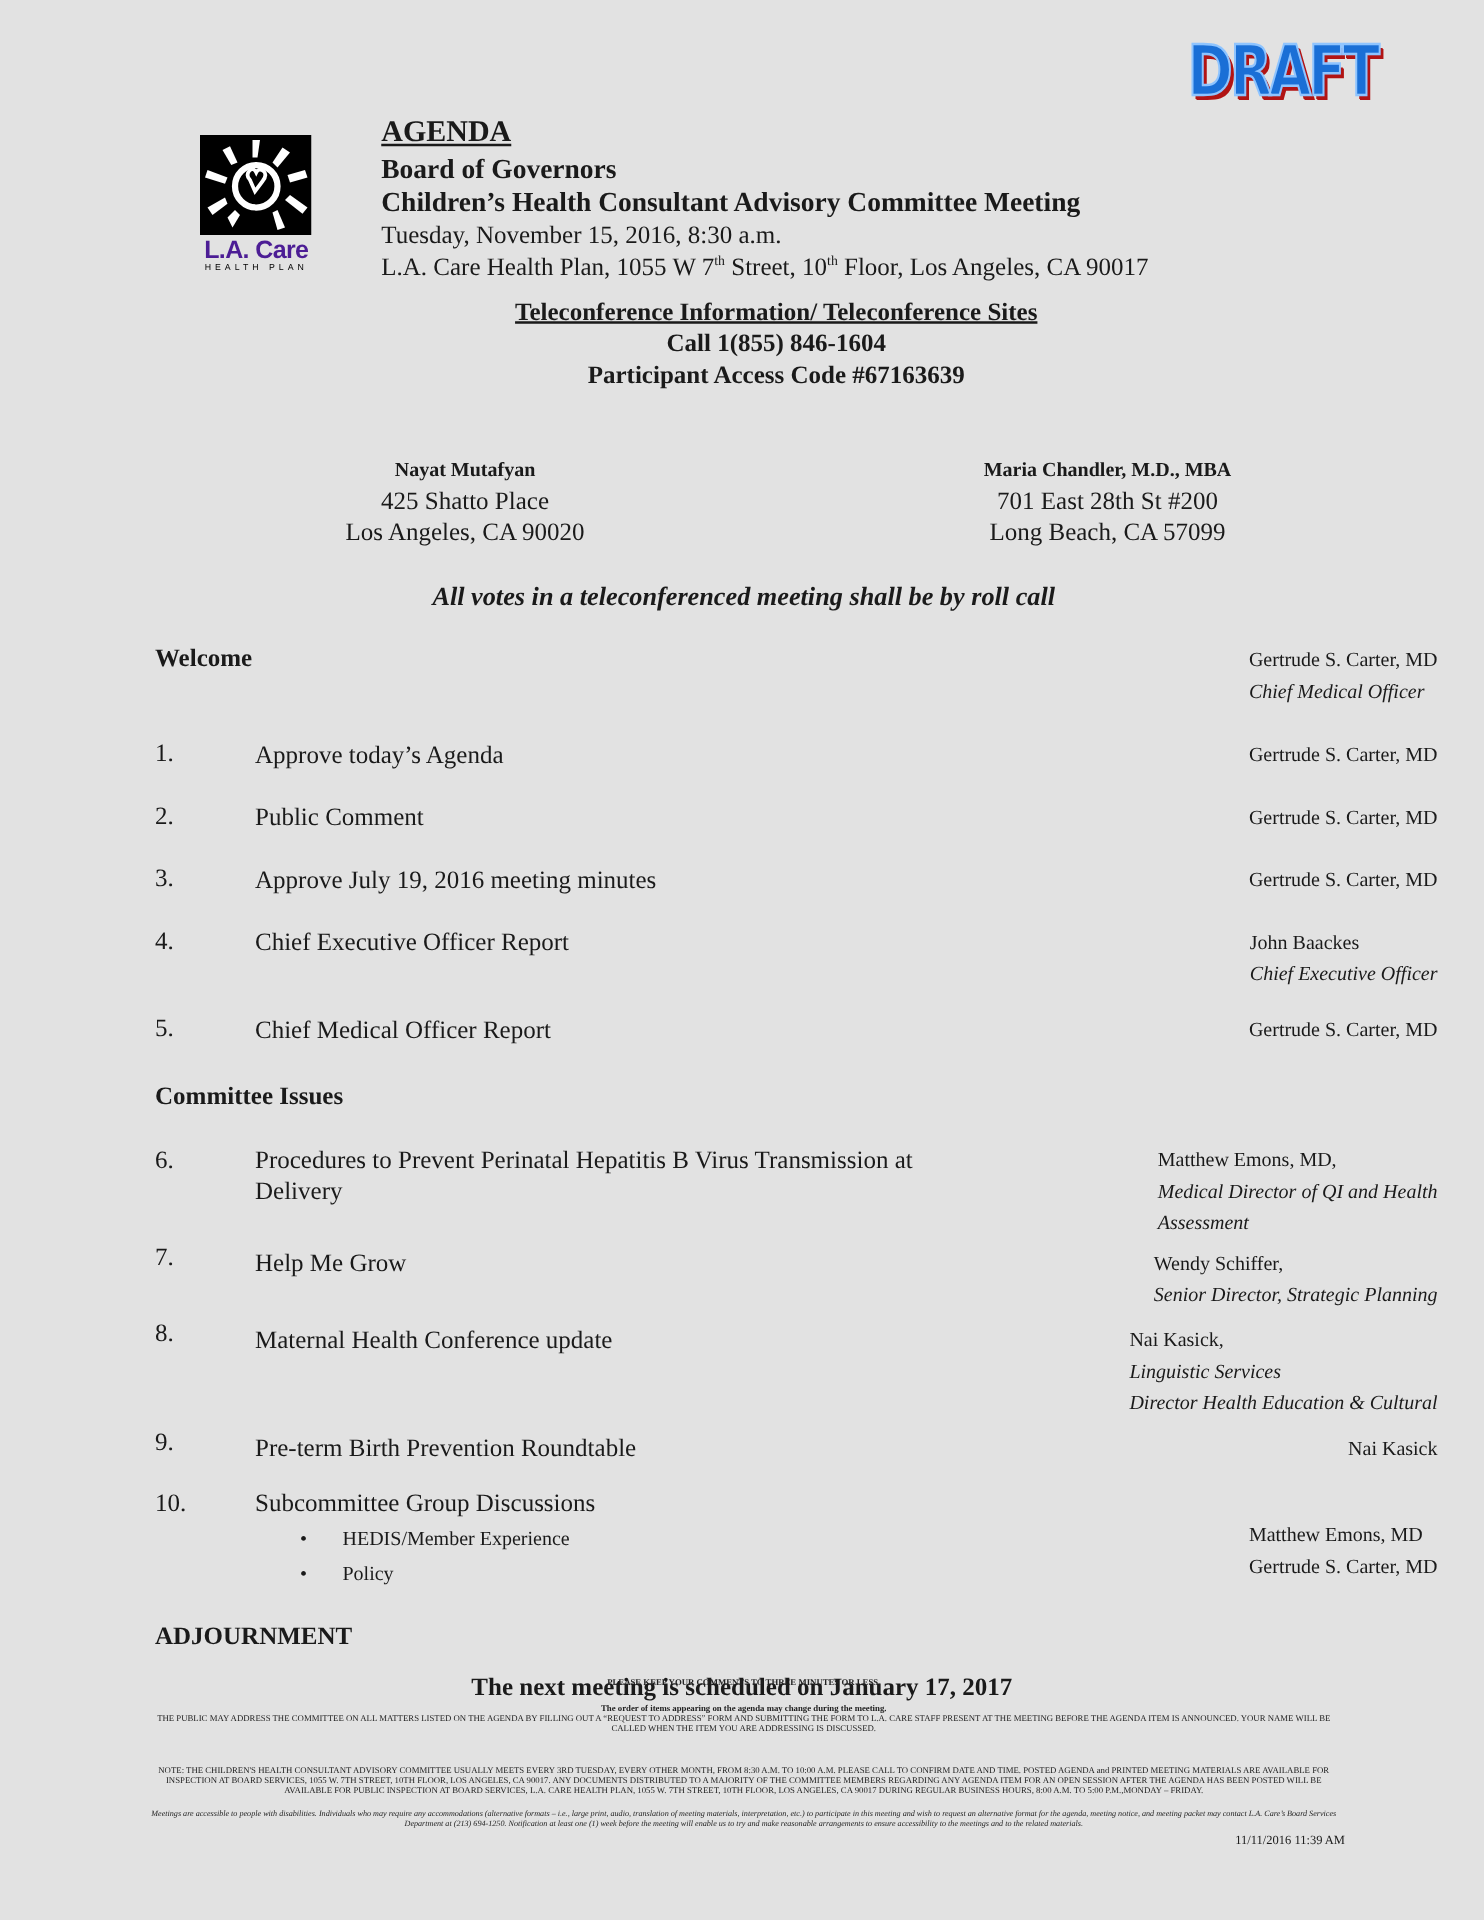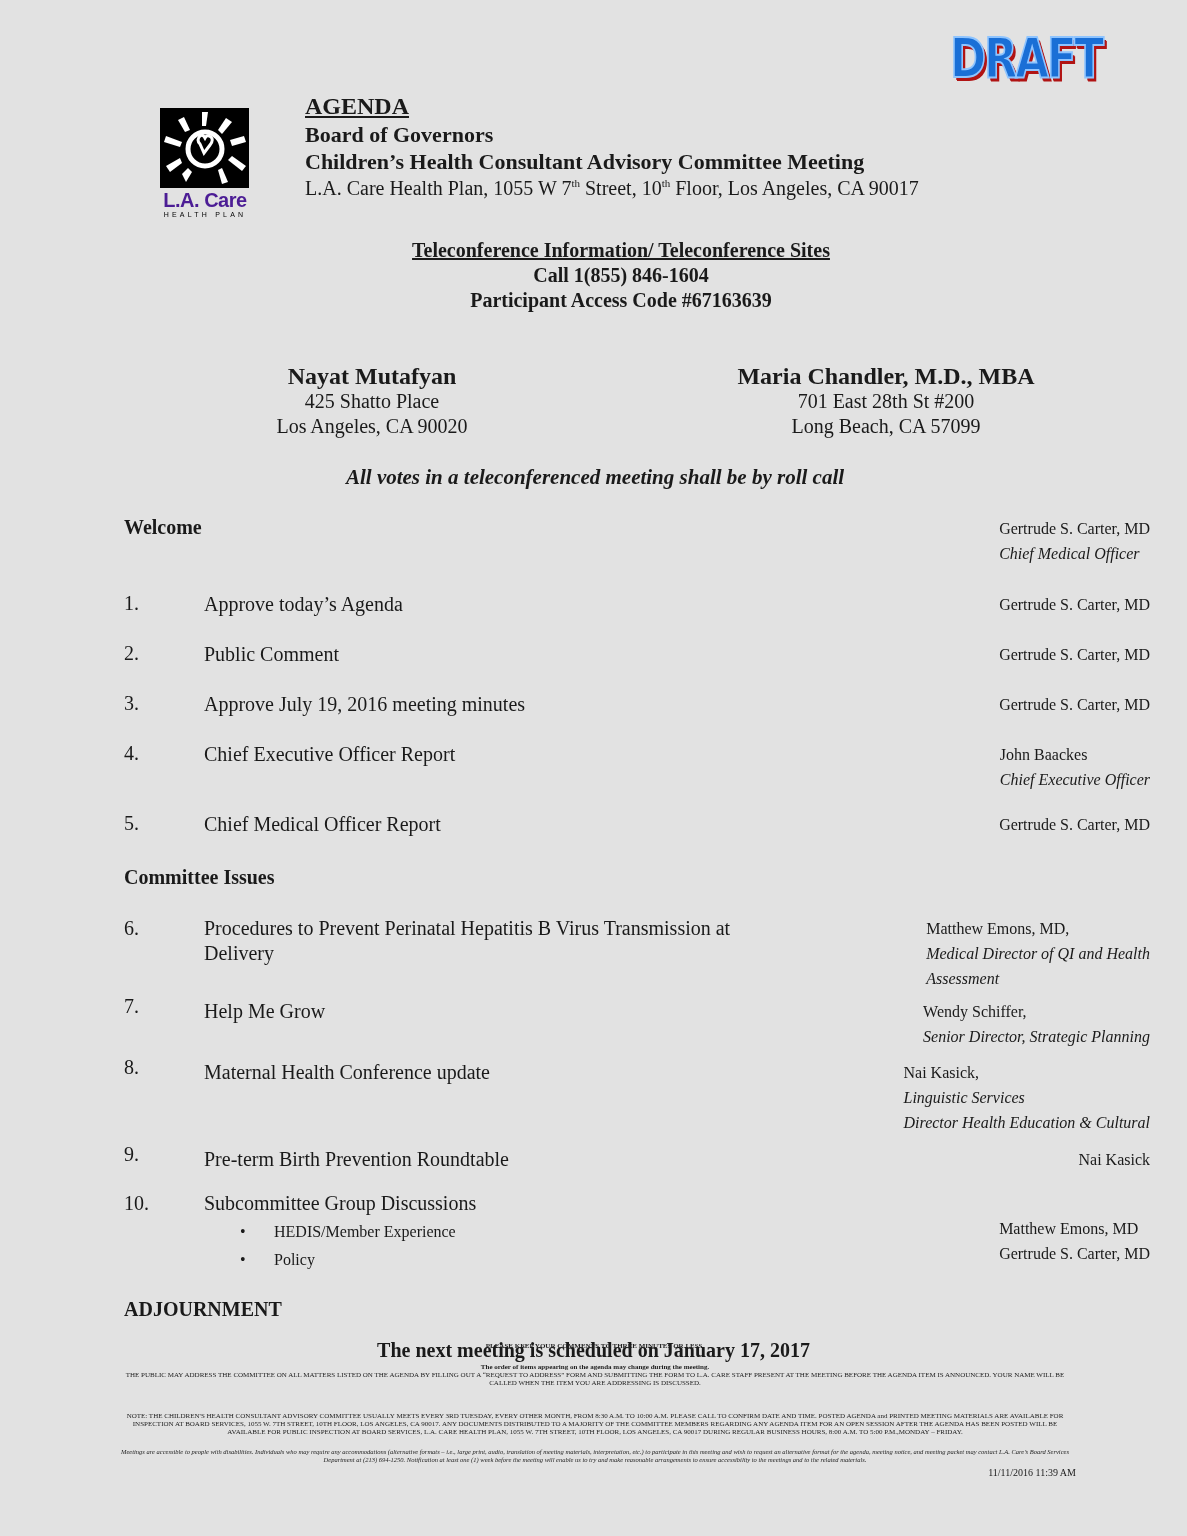--- a/index.html
+++ b/index.html
@@ -51,21 +51,21 @@
     }
     .hdr-sub { font-size: 22px; font-weight: bold; line-height: 27px; }
     .hdr-line { font-size: 20px; line-height: 26px; }
     sup { font-size: 11px; vertical-align: super; line-height: 0; }
 
     .tele { left: 0; width: 1242px; top: 238px; text-align: center; }
     .tele .t-title { font-size: 20px; font-weight: bold; text-decoration: underline; line-height: 25px; }
     .tele .t-line { font-size: 20px; font-weight: bold; line-height: 25px; }
 
     .site { top: 364px; text-align: center; }
-    .site .s-name { font-size: 24px; font-weight: bold; line-height: 25px; }
+    .site .s-name { font-size: 16px; font-weight: bold; line-height: 25px; }
     .site .s-line { font-size: 20px; line-height: 25px; }
 
     .votes {
       left: 0; width: 1190px; top: 465px; text-align: center;
       font-size: 21px; font-weight: bold; font-style: italic;
     }
 
     .section {
       left: 124px; font-size: 20px; font-weight: bold;
     }
@@ -116,20 +116,21 @@
     </svg>
   </div>
   <div class="logo-name">L.A. Care</div>
   <div class="logo-sub">HEALTH PLAN</div>
 </div>
 
 <div class="abs hdr">
   <div class="hdr-title">AGENDA</div>
   <div class="hdr-sub">Board of Governors</div>
   <div class="hdr-sub">Children’s Health Consultant Advisory Committee Meeting</div>
+  <div class="hdr-line">Tuesday, November 15, 2016, 8:30 a.m.</div>
   <div class="hdr-line"><span>L.A. Care Health Plan, 1055 W 7</span><sup>th</sup><span> Street, 10</span><sup>th</sup><span> Floor, Los Angeles, CA 90017</span></div>
 </div>
 
 <div class="abs tele">
   <div class="t-title">Teleconference Information/ Teleconference Sites</div>
   <div class="t-line">Call 1(855) 846-1604</div>
   <div class="t-line">Participant Access Code #67163639</div>
 </div>
 
 <div class="abs site" style="left:222px; width:300px;">

